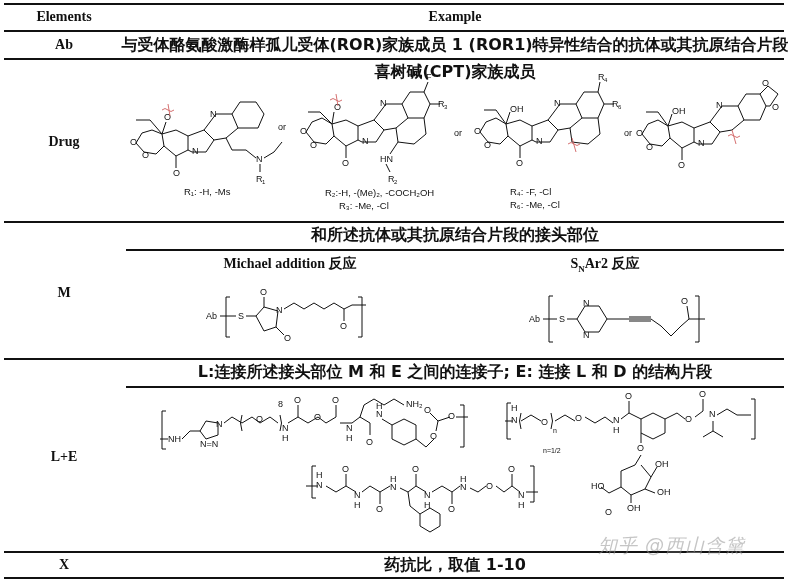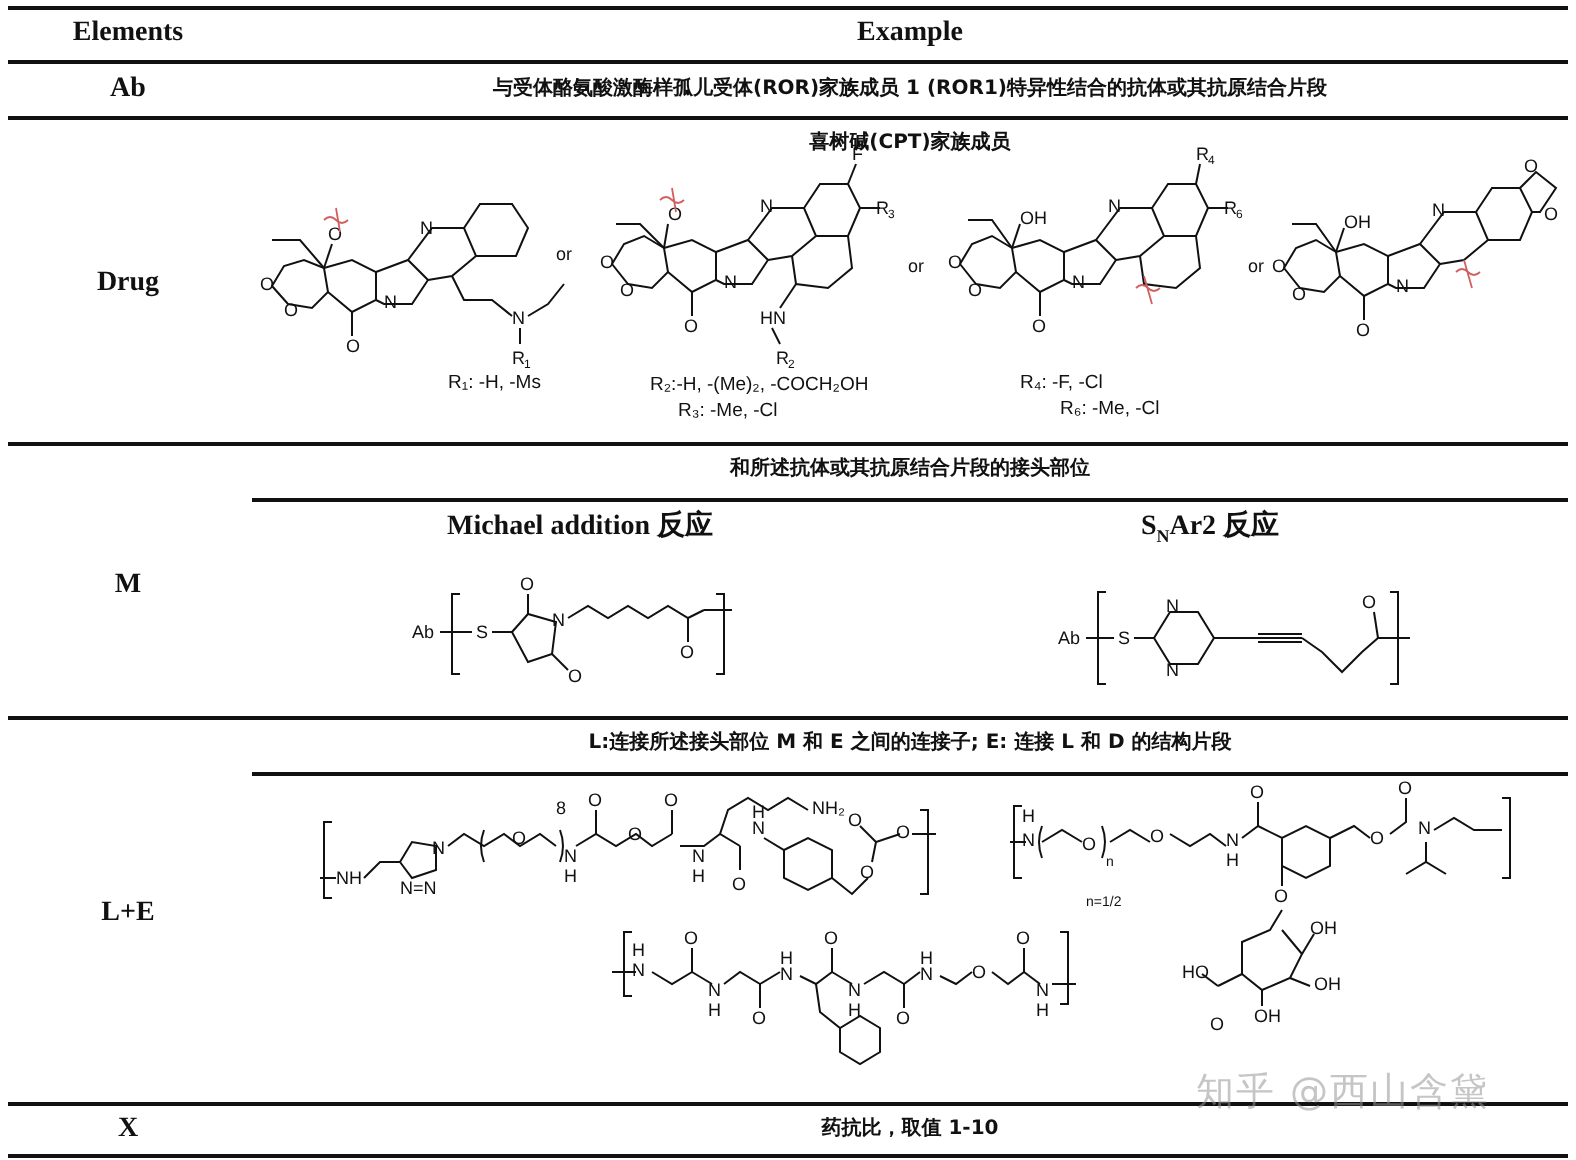--- a/index.html
+++ b/index.html
@@ -1,21 +1,21 @@
 <!DOCTYPE html>
 <html><head>
 <meta charset="utf-8">
 <style>
   html, body { margin: 0; padding: 0; background: #ffffff; }
   body { width: 788px; height: 580px; position: relative; overflow: hidden;
          font-family: "Liberation Serif", "DejaVu Serif", serif; color: #111; }
   .hline { position: absolute; height: 1.5px; background: #111; }
   .txt { position: absolute; white-space: nowrap; font-size: 14px; line-height: 16px; font-weight: bold; }
   .center { transform: translateX(-50%); }
-  .cjk { font-family: "DejaVu Sans", sans-serif; font-size: 10px; }
+  .cjk { font-family: "DejaVu Sans", sans-serif; font-size: 16px; }
   svg { position: absolute; overflow: visible; }
   svg text { font-family: "Liberation Sans", "DejaVu Sans", sans-serif; font-size: 9px; fill: #111; }
   svg .b { stroke: #111; stroke-width: 1; fill: none; }
   svg .wavy { stroke: #d06060; stroke-width: 0.9; fill: none; }
   .small-label { font-family: "Liberation Sans", sans-serif; font-size: 9.5px; position: absolute; white-space: nowrap; }
   .watermark { position: absolute; font-family: "DejaVu Sans", sans-serif; font-size: 19px; color: rgba(150,150,150,0.55); letter-spacing: 1px; }
 </style>
 </head>
 <body>
 
@@ -60,21 +60,21 @@
   <polyline class="b" points="104,26 112,14 128,14 136,26 130,40 110,40"></polyline>
 
   <polyline class="b" points="98,50 104,62 118,62 128,70"></polyline>
   <text x="128" y="74">N</text>
   <polyline class="b" points="136,70 146,64 154,54 M146,64 156,76"></polyline>
   <line class="b" x1="132" y1="76" x2="132" y2="84"></line>
   <text x="128" y="94">R</text>
     <text x="134" y="96" style="font-size:6px">1</text>
   <text x="150" y="42">or</text>
 </svg>
-<div class="small-label" style="left:184px;top:186px;margin-left:40px;">R₁: -H, -Ms</div>
+<div class="small-label" style="left:184px;top:186px;">R₁: -H, -Ms</div>
 
 <svg style="left:298px;top:86px;" width="150" height="100" viewBox="0 0 150 100">
   <polyline class="b" points="8,46 14,36 24,32 34,38 36,50 28,58 16,56 8,46"></polyline>
   <text x="2" y="48">O</text>
   <text x="12" y="62">O</text>
   <line class="b" x1="34" y1="38" x2="36" y2="26"></line>
   <text x="36" y="24">O</text>
   <path class="wavy" d="M32,14 q3,-3 6,0 q3,3 6,0 M38,8 L40,20"></path>
   <polyline class="b" points="34,38 22,26 10,26"></polyline>
   <polyline class="b" points="34,38 48,34 60,40 60,54 48,60 36,50"></polyline>
@@ -120,21 +120,21 @@
   <text x="122" y="-6">R</text>
     <text x="128" y="-4" style="font-size:6px">4</text>
   <line class="b" x1="128" y1="18" x2="138" y2="18"></line>
   <text x="136" y="21">R</text>
     <text x="142" y="23" style="font-size:6px">6</text>
   <polyline class="b" points="122,32 124,48 112,58 96,56 94,42"></polyline>
   <path class="wavy" d="M92,58 q3,-3 6,0 q3,3 6,0 M96,52 L100,66"></path>
   <text x="148" y="50">or</text>
 </svg>
 <div class="small-label" style="left:510px;top:186px;">R₄: -F, -Cl</div>
-<div class="small-label" style="left:530px;top:199px;">R₆: -Me, -Cl</div>
+<div class="small-label" style="left:510px;top:199px;">R₆: -Me, -Cl</div>
 
 <svg style="left:638px;top:88px;" width="145" height="100" viewBox="0 0 145 100">
   <polyline class="b" points="4,46 10,36 20,32 30,38 32,50 24,58 12,56 4,46"></polyline>
   <text x="-2" y="48">O</text>
   <text x="8" y="62">O</text>
   <line class="b" x1="30" y1="38" x2="34" y2="26"></line>
   <text x="34" y="26">OH</text>
   <polyline class="b" points="30,38 20,24 8,24"></polyline>
   <polyline class="b" points="30,38 44,34 56,40 56,54 44,60 32,50"></polyline>
   <line class="b" x1="44" y1="60" x2="44" y2="72"></line>
@@ -312,16 +312,16 @@
   <text x="188" y="27">O</text>
   <polyline class="b" points="198,24 206,30 214,24 214,12"></polyline>
   <text x="210" y="10">O</text>
   <polyline class="b" points="214,24 222,30"></polyline>
   <text x="220" y="36">N</text>
   <text x="220" y="46">H</text>
   <path class="b" d="M232,4 L236,4 L236,40 L232,40"></path>
   <line class="b" x1="228" y1="30" x2="240" y2="30"></line>
 </svg>
 
-<div class="watermark" style="left:598px;top:533px;">知乎 @西山含黛</div>
+<div class="watermark" style="left:598px;top:533px;font-style:italic;">知乎 @西山含黛</div>
 
 <div class="txt center" style="left:64px;top:557px;">X</div>
 <div class="txt center cjk" style="left:455px;top:557px;">药抗比，取值 1-10</div>
 
 </body></html>

